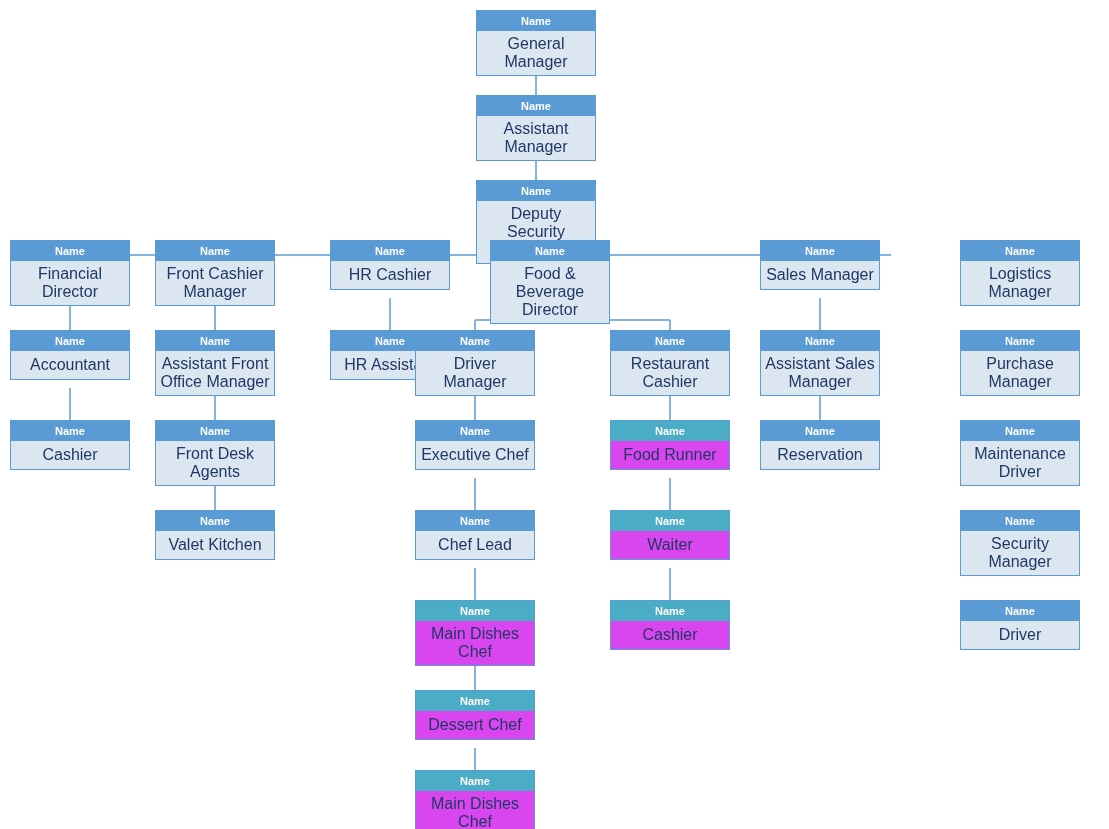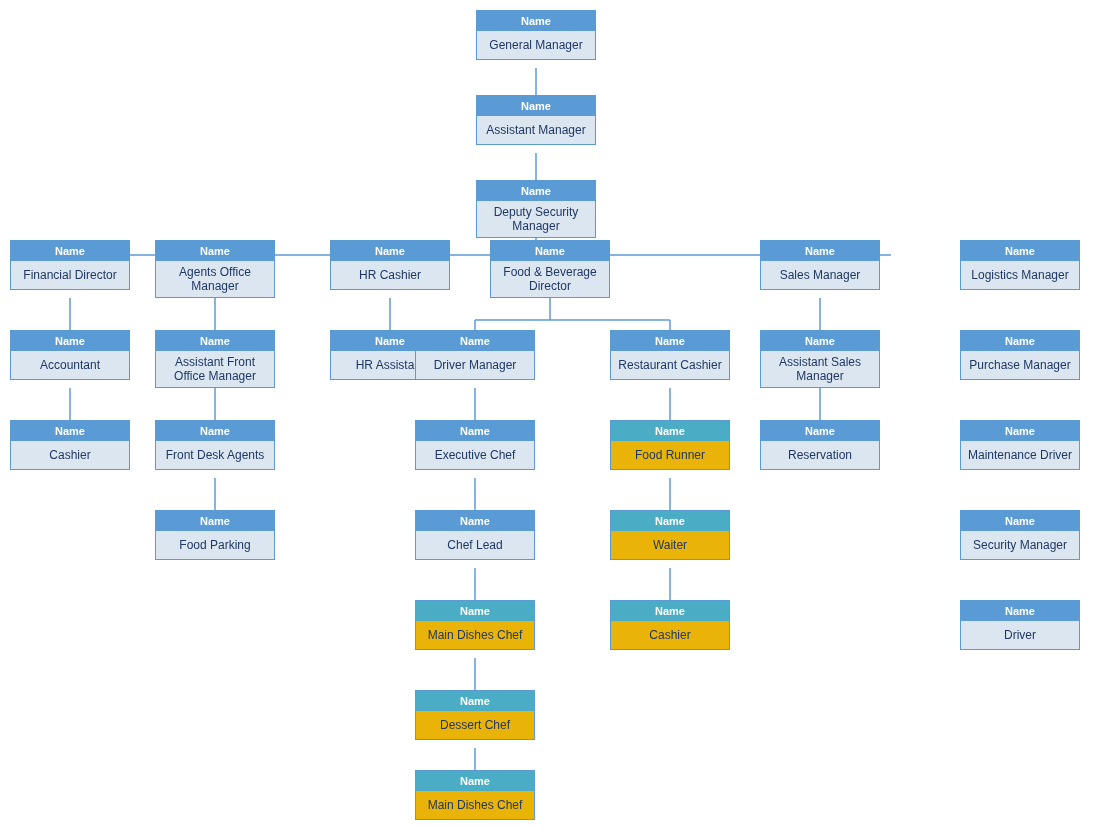--- a/index.html
+++ b/index.html
@@ -25,32 +25,32 @@
     .node-header {
       background: #5b9bd5;
       color: #fff;
       padding: 4px 4px;
       font-size: 11px;
       font-weight: bold;
     }
     .node-body {
       background: #dce6f1;
       padding: 4px 4px;
-      font-size: 12px;
+      font-size: 16px;
       color: #1f3864;
       min-height: 28px;
       display: flex;
       align-items: center;
       justify-content: center;
     }
     .node-teal .node-header {
       background: #4bacc6;
     }
     .node-teal .node-body {
-      background: #eab308;
+      background: #d946ef;
     }
     
     svg.connectors {
       position: absolute;
       top: 0; left: 0;
       width: 100%; height: 100%;
       pointer-events: none;
     }
     svg.connectors line, svg.connectors path {
       stroke: #5b9bd5;
@@ -142,21 +142,21 @@
     <div class="node-body">Deputy Security Manager</div>
   </div>
 
   <div class="node" style="left:10px;top:240px;width:120px;">
     <div class="node-header">Name</div>
     <div class="node-body">Financial Director</div>
   </div>
 
   <div class="node" style="left:155px;top:240px;width:120px;">
     <div class="node-header">Name</div>
-    <div class="node-body">Agents Office Manager</div>
+    <div class="node-body">Front Cashier Manager</div>
   </div>
 
   <div class="node" style="left:330px;top:240px;width:120px;">
     <div class="node-header">Name</div>
     <div class="node-body">HR Cashier</div>
   </div>
 
   <div class="node" style="left:490px;top:240px;width:120px;">
     <div class="node-header">Name</div>
     <div class="node-body">Food &amp; Beverage Director</div>
@@ -232,21 +232,21 @@
     <div class="node-body">Reservation</div>
   </div>
 
   <div class="node" style="left:960px;top:420px;width:120px;">
     <div class="node-header">Name</div>
     <div class="node-body">Maintenance Driver</div>
   </div>
 
   <div class="node" style="left:155px;top:510px;width:120px;">
     <div class="node-header">Name</div>
-    <div class="node-body">Food Parking</div>
+    <div class="node-body">Valet Kitchen</div>
   </div>
 
   <div class="node" style="left:415px;top:510px;width:120px;">
     <div class="node-header">Name</div>
     <div class="node-body">Chef Lead</div>
   </div>
 
   <div class="node node-teal" style="left:610px;top:510px;width:120px;">
     <div class="node-header">Name</div>
     <div class="node-body">Waiter</div>

